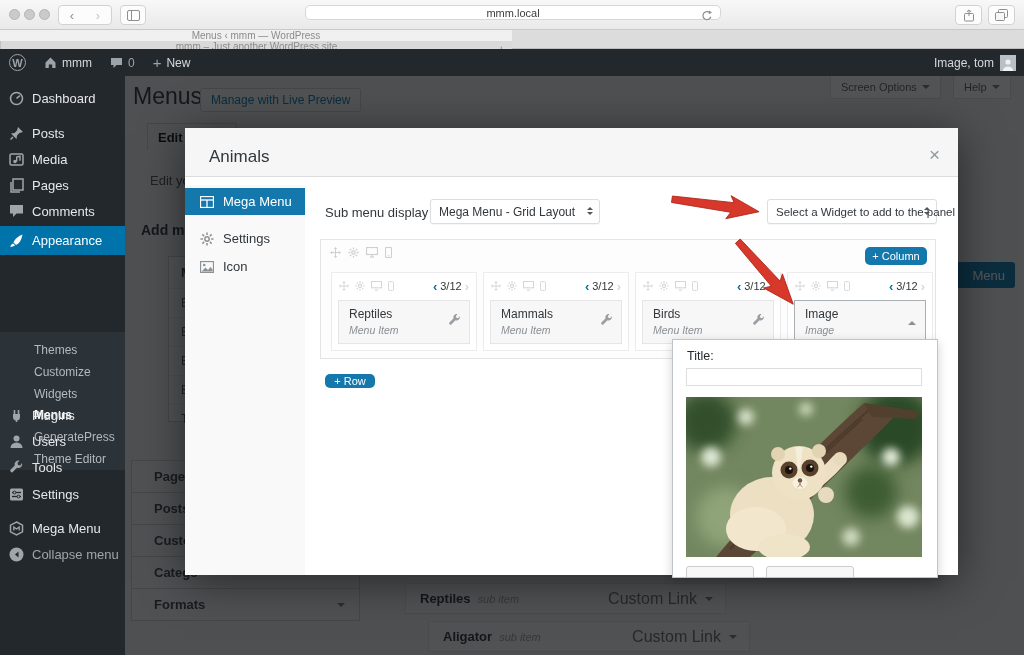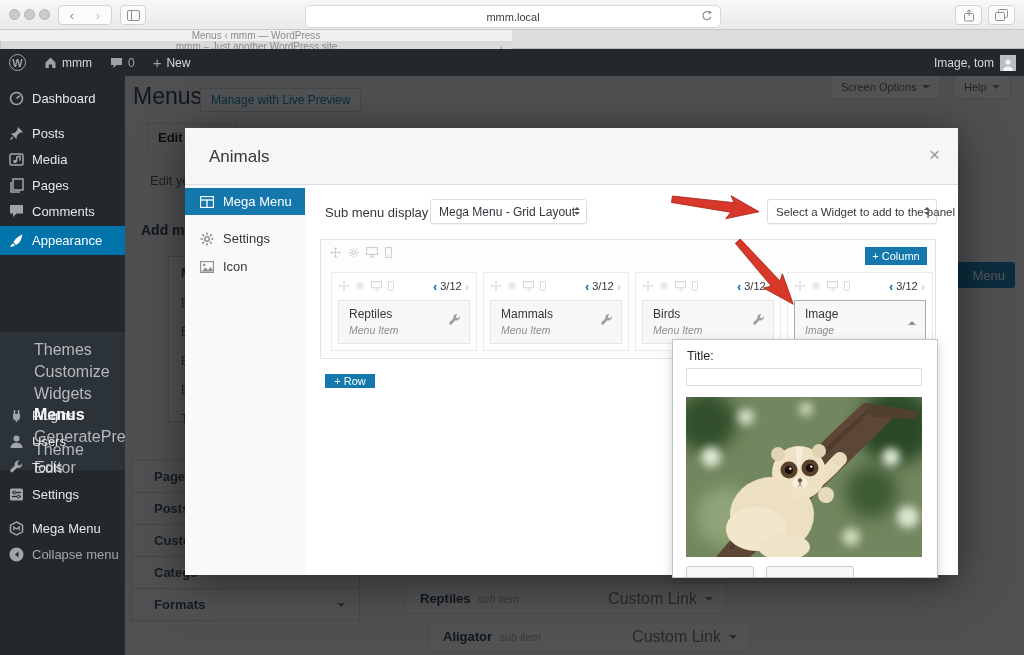--- a/index.html
+++ b/index.html
@@ -9,21 +9,21 @@
   .abs { position:absolute; }
 
   
   .browser-top { left:0; top:0; width:1024px; height:30px;
     background:linear-gradient(#f8f8f8,#e9e9e9); border-bottom:1px solid #c9c9c9; }
   .light { width:11px; height:11px; border-radius:50%; background:#c8cacb; border:1px solid #b3b5b6; top:9px; }
   .nav-group { left:58px; top:5px; width:54px; height:20px; border:1px solid #d2d2d2; border-radius:4px; background:#fcfcfc;
     display:flex; align-items:center; justify-content:space-around; color:#8e8e8e; font-size:13px; }
   .chrome-btn { top:5px; height:20px; border:1px solid #d2d2d2; border-radius:4px; background:#fcfcfc;
     display:flex; align-items:center; justify-content:center; }
-  .url-field { left:305px; top:5px; width:416px; height:23px; background:#fff; border:1px solid #d7d7d7; border-radius:5px;
+  .url-field { left:305px; top:5px; width:416px; height:15px; background:#fff; border:1px solid #d7d7d7; border-radius:5px;
     display:flex; align-items:center; justify-content:center; font-size:11px; color:#3c3c3c; position:absolute; }
   .url-reload { position:absolute; right:7px; top:4px; }
 
   .tab-bar { left:0; top:30px; width:1024px; height:19px; display:flex; background:#dcdcdc; border-bottom:1px solid #bdbdbd;flex-direction:column; }
   .tab { width:512px; height:19px; font-size:10px; color:#8b8b8b; display:flex; align-items:center; justify-content:center; position:relative; }
   .tab.active { background:#f0f0f0; }
   .tab.inactive { background:#d9d9d9; border-left:1px solid #c2c2c2; }
   .tab-plus { position:absolute; right:7px; top:1px; color:#8b8b8b; font-size:13px; }
 
   
@@ -38,21 +38,21 @@
   
   .side-nav { left:0; top:76px; width:125px; height:579px; background:#23282d; }
   .nav-item { position:absolute; left:0; width:125px; height:26px; display:flex; align-items:center; gap:8px;
     padding-left:9px; color:#e5e7ea; font-size:13px; }
   .nav-item .ic { flex:0 0 15px; }
   .nav-item.active { background:#0073aa; color:#fff; }
   .nav-item.active::after { content:""; position:absolute; right:-8px; top:50%; margin-top:-8px;
     border:8px solid transparent; border-left-color:#0073aa; }
   .submenu { position:absolute; left:0; top:256px; width:125px; height:138px; background:#2c3338; }
   .sub-item { position:absolute; left:0; width:125px; height:21px; display:flex; align-items:center;
-    padding-left:34px; color:#b4b9be; font-size:16px; }
+    padding-left:34px; color:#b4b9be; font-size:12px; }
   .sub-item.current { color:#fff; font-weight:bold; }
 
   
   .dim-region { left:125px; top:76px; width:899px; height:579px; background:#f1f1f1; overflow:hidden; }
   .dim-region::after { content:""; position:absolute; inset:0; background:rgba(15,18,21,.72); }
   .page-title { position:absolute; left:8px; top:7px; font-size:23px; font-weight:400; color:#23282d; }
   .title-action { position:absolute; left:75px; top:12px; height:24px; padding:0 10px; background:#f7f7f7;
     border:1px solid #ccc; border-radius:3px; color:#0073aa; font-size:12px; line-height:22px; }
   .screen-tab { position:absolute; top:0; height:23px; background:#fff; border:1px solid #ddd; border-top:none;
     color:#555; font-size:11px; display:flex; align-items:center; gap:5px; padding:0 10px; }
@@ -73,41 +73,41 @@
   .mi-bar { position:absolute; height:31px; background:#f6f6f6; border:1px solid #dfdfdf;
     display:flex; align-items:center; padding:0 12px 0 14px; }
   .mi-name { font-weight:bold; font-size:13px; color:#23282d; }
   .mi-badge { font-style:italic; font-size:11px; color:#999; margin-left:7px; }
   .mi-type { margin-left:auto; font-size:16px; color:#666; display:flex; align-items:center; gap:8px; }
 
   .caret-down { width:0; height:0; border:4px solid transparent; border-top-color:#72777c; margin-top:4px; }
 
   
   .modal { left:185px; top:128px; width:773px; height:447px; background:#fff; box-shadow:0 6px 40px rgba(0,0,0,.5); z-index:10; }
-  .modal-header { position:absolute; left:0; top:0; width:100%; height:57px; background:#f6f6f6; border-bottom:1px solid #dcdcdc; }
+  .modal-header { position:absolute; left:0; top:0; width:100%; height:49px; background:#f6f6f6; border-bottom:1px solid #dcdcdc; }
   .modal-title { position:absolute; left:24px; top:19px; font-size:17px; color:#32373c; }
   .modal-close { position:absolute; right:18px; top:17px; font-size:19px; color:#8f989e; line-height:20px; }
   .modal-nav { position:absolute; left:0; top:57px; width:120px; height:390px; background:#f9f9f9; }
   .mnav-item { position:absolute; left:0; width:120px; height:27px; display:flex; align-items:center; gap:9px;
     padding-left:15px; font-size:13px; color:#32373c; }
   .mnav-item.active { background:#1578ac; color:#fff; }
   .mnav-item.active::after { content:""; position:absolute; right:-7px; top:50%; margin-top:-7px;
     border:7px solid transparent; border-left-color:#1578ac; }
   .field-label { position:absolute; left:140px; top:77px; font-size:13px; color:#32373c; }
   .mm-select { position:absolute; height:25px; background:#fff; border:1px solid #ddd; border-radius:3px;
     box-shadow:0 1px 1px rgba(0,0,0,.04); display:flex; align-items:center; font-size:12px; color:#32373c;
     padding:0 18px 0 8px; white-space:nowrap; }
   .stepper { position:absolute; right:6px; top:6px; display:flex; flex-direction:column; gap:2px; }
   .stepper i { width:0; height:0; border:3.5px solid transparent; display:block; }
   .stepper .up { border-bottom-color:#555; margin-top:-2px; }
   .stepper .dn { border-top-color:#555; }
 
   .rows-panel { position:absolute; left:135px; top:111px; width:616px; height:120px; background:#fdfdfd; border:1px solid #e4e4e4; }
   .row-toolbar { position:absolute; left:9px; top:7px; display:flex; gap:7px; align-items:center; }
-  .blue-btn { background:#1578ac; border-radius:0; color:#fff; font-size:11px;
+  .blue-btn { background:#1578ac; border-radius:5px; color:#fff; font-size:11px;
     display:flex; align-items:center; justify-content:center; }
   .add-column { position:absolute; right:8px; top:7px; width:62px; height:18px; }
   .add-row { position:absolute; left:140px; top:246px; width:50px; height:14px; }
 
   .col { position:absolute; top:32px; width:146px; height:79px; background:#fff; border:1px solid #ececec; }
   .col-head { position:absolute; left:0; top:0; width:100%; height:26px; display:flex; align-items:center; gap:6px; padding:0 7px; }
   .col-width { margin-left:auto; display:flex; align-items:center; gap:3px; font-size:11px; }
   .chev-l { color:#0073aa; font-weight:bold; font-size:13px; }
   .chev-r { color:#d8d8d8; font-weight:bold; font-size:13px; }
   .col-frac { color:#32373c; }
@@ -417,21 +417,21 @@
             <rect x="0.5" y="0.5" width="13" height="11" fill="none" stroke="#8c9195" stroke-width="1.3"></rect>
             <circle cx="4.2" cy="4" r="1.3" fill="#8c9195"></circle>
             <path d="M1.5 10.5 L5.5 6.5 L8 9 L10.5 6 L12.5 8.5 V10.5 Z" fill="#8c9195"></path>
           </svg>
         <span>Icon</span>
       </div>
     </div>
 
     <span class="field-label">Sub menu display mode</span>
 
-    <div class="mm-select" style="left:245px; top:71px; width:157px;">
+    <div class="mm-select" style="left:245px; top:71px; width:170px;">
       <span>Mega Menu - Grid Layout</span>
       <span class="stepper">
           <i class="up"></i>
           <i class="dn"></i>
         </span>
     </div>
     <div class="mm-select" style="left:582px; top:71px; width:170px; font-size:11.5px;">
       <span>Select a Widget to add to the panel</span>
       <span class="stepper">
           <i class="up"></i>

